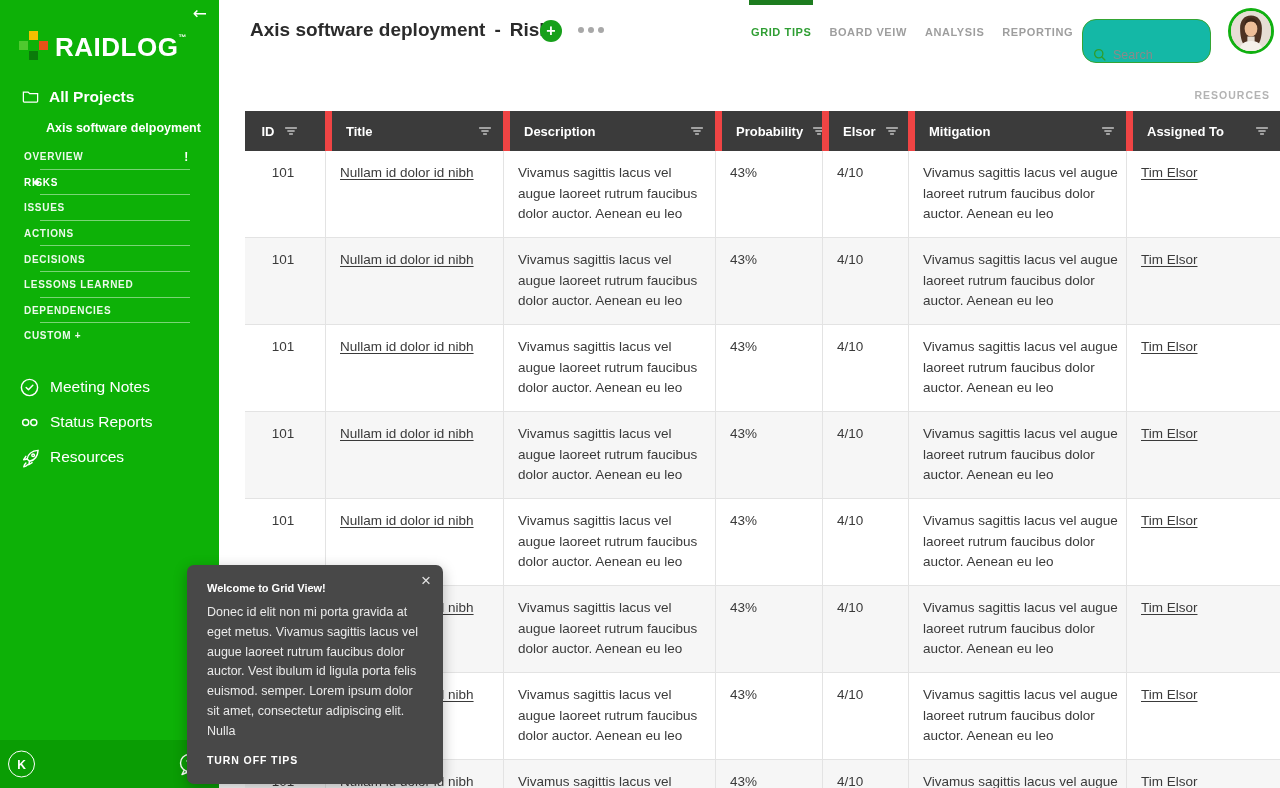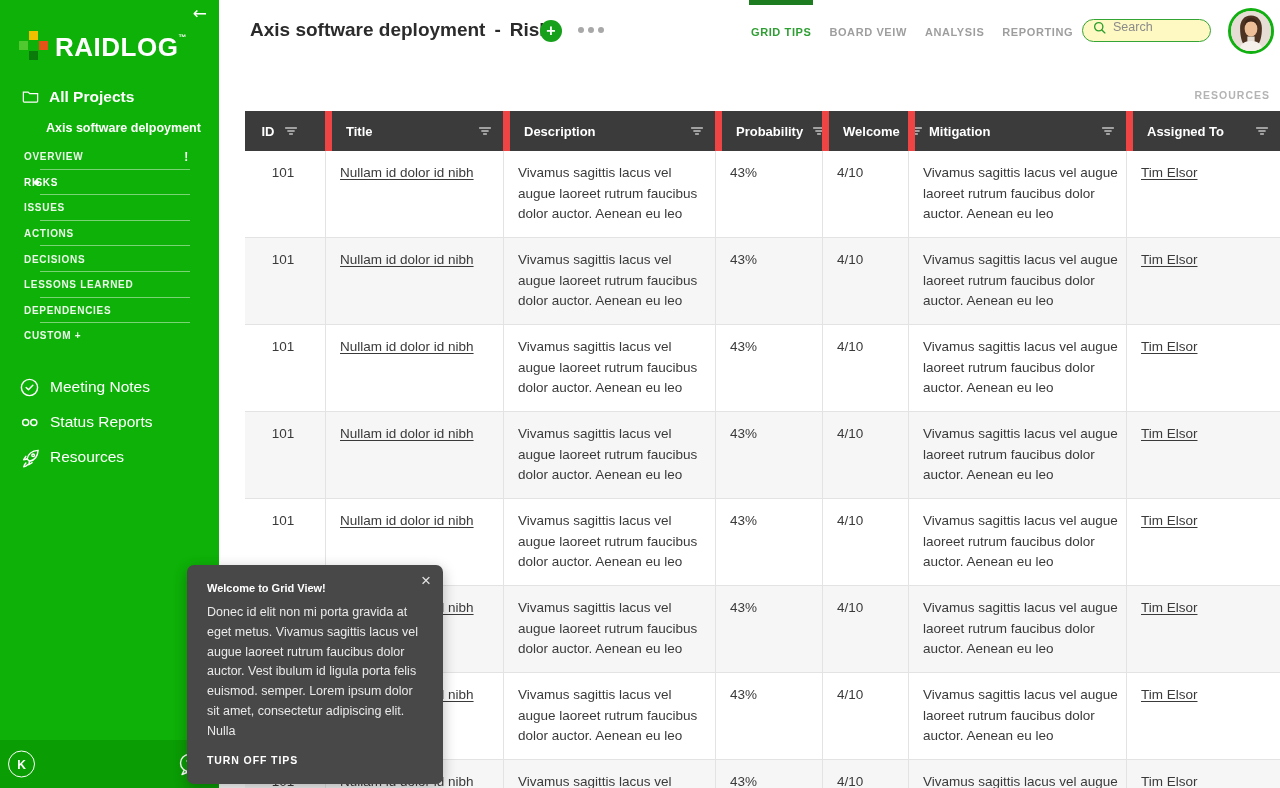--- a/index.html
+++ b/index.html
@@ -50,21 +50,21 @@
   .main{position:absolute;left:219px;top:0;right:0;bottom:0;background:#fff;}
   .page-title{position:absolute;left:31px;top:19px;font-size:19px;font-weight:700;color:#2b2b2b;white-space:nowrap;}
   .page-title .sep{margin:0 9px;font-weight:600;}
   .add-button{position:absolute;left:321px;top:20px;width:22px;height:22px;border-radius:50%;background:#17a01b;border:none;color:#fff;font-size:16px;font-weight:700;line-height:20px;text-align:center;cursor:pointer;padding:0;}
   .more-dots{position:absolute;left:359px;top:27px;display:flex;gap:4px;cursor:pointer;}
   .more-dots i{width:6px;height:6px;border-radius:50%;background:#a8a8a8;display:block;}
   .view-tabs{position:absolute;left:532px;top:0;height:64px;display:flex;align-items:center;gap:18px;}
   .tab{position:relative;height:64px;display:flex;align-items:center;font-size:11px;font-weight:700;letter-spacing:.6px;color:#9e9e9e;cursor:pointer;white-space:nowrap;}
   .tab.active{color:var(--tab-active);}
   .tab.active::before{content:"";position:absolute;top:0;left:-2px;right:-2px;height:5px;background:var(--tab-bar);}
-  .search-box{position:absolute;left:863px;top:19px;width:129px;height:23px;border:1.6px solid #34a534;border-radius:14px;display:flex;align-items:flex-start;padding:0 8px 0 9px;background:#fef9c3;}
+  .search-box{position:absolute;left:863px;top:19px;width:129px;height:44px;border:1.6px solid #34a534;border-radius:14px;display:flex;align-items:flex-end;padding:0 8px 0 9px;background:#14b8a6;}
   .search-box svg{width:15px;height:15px;stroke:#2e9e2e;fill:none;stroke-width:1.8;stroke-linecap:round;flex:0 0 auto;}
   .search-box input{border:none;outline:none;background:transparent;width:100%;margin-left:6px;font-size:12.5px;font-family:"Liberation Sans",sans-serif;color:#444;}
   .search-box input::placeholder{color:#8a8a8a;}
   .avatar{position:absolute;left:1009px;top:8px;width:46px;height:46px;border-radius:50%;border:3px solid #10b010;overflow:hidden;cursor:pointer;background:#e6ded4;}
   .avatar svg{display:block;width:100%;height:100%;}
   .resources-label{position:absolute;right:10px;top:89px;font-size:10.5px;letter-spacing:1px;color:#b3b3b3;font-weight:600;}
 
   
   .grid-table{position:absolute;left:26px;top:111px;right:0;bottom:0;overflow:hidden;}
   .grid-row{display:grid;grid-template-columns:80px 178px 212px 107px 86px 218px 1fr;}
@@ -244,21 +244,21 @@
               <path d="M3 5.5h12M5.5 9h7M7.5 12.5h3"></path>
             </svg>
           </div>
           <div class="th">
             <span class="th-label">Probability</span>
             <svg viewBox="0 0 18 18" fill="none" stroke="#c4c4c4" stroke-width="1.7" stroke-linecap="round">
               <path d="M3 5.5h12M5.5 9h7M7.5 12.5h3"></path>
             </svg>
           </div>
           <div class="th">
-            <span class="th-label">Welcome</span>
+            <span class="th-label">Elsor</span>
             <svg viewBox="0 0 18 18" fill="none" stroke="#c4c4c4" stroke-width="1.7" stroke-linecap="round">
               <path d="M3 5.5h12M5.5 9h7M7.5 12.5h3"></path>
             </svg>
           </div>
           <div class="th spread">
             <span class="th-label">Mitigation</span>
             <svg viewBox="0 0 18 18" fill="none" stroke="#c4c4c4" stroke-width="1.7" stroke-linecap="round">
               <path d="M3 5.5h12M5.5 9h7M7.5 12.5h3"></path>
             </svg>
           </div>

